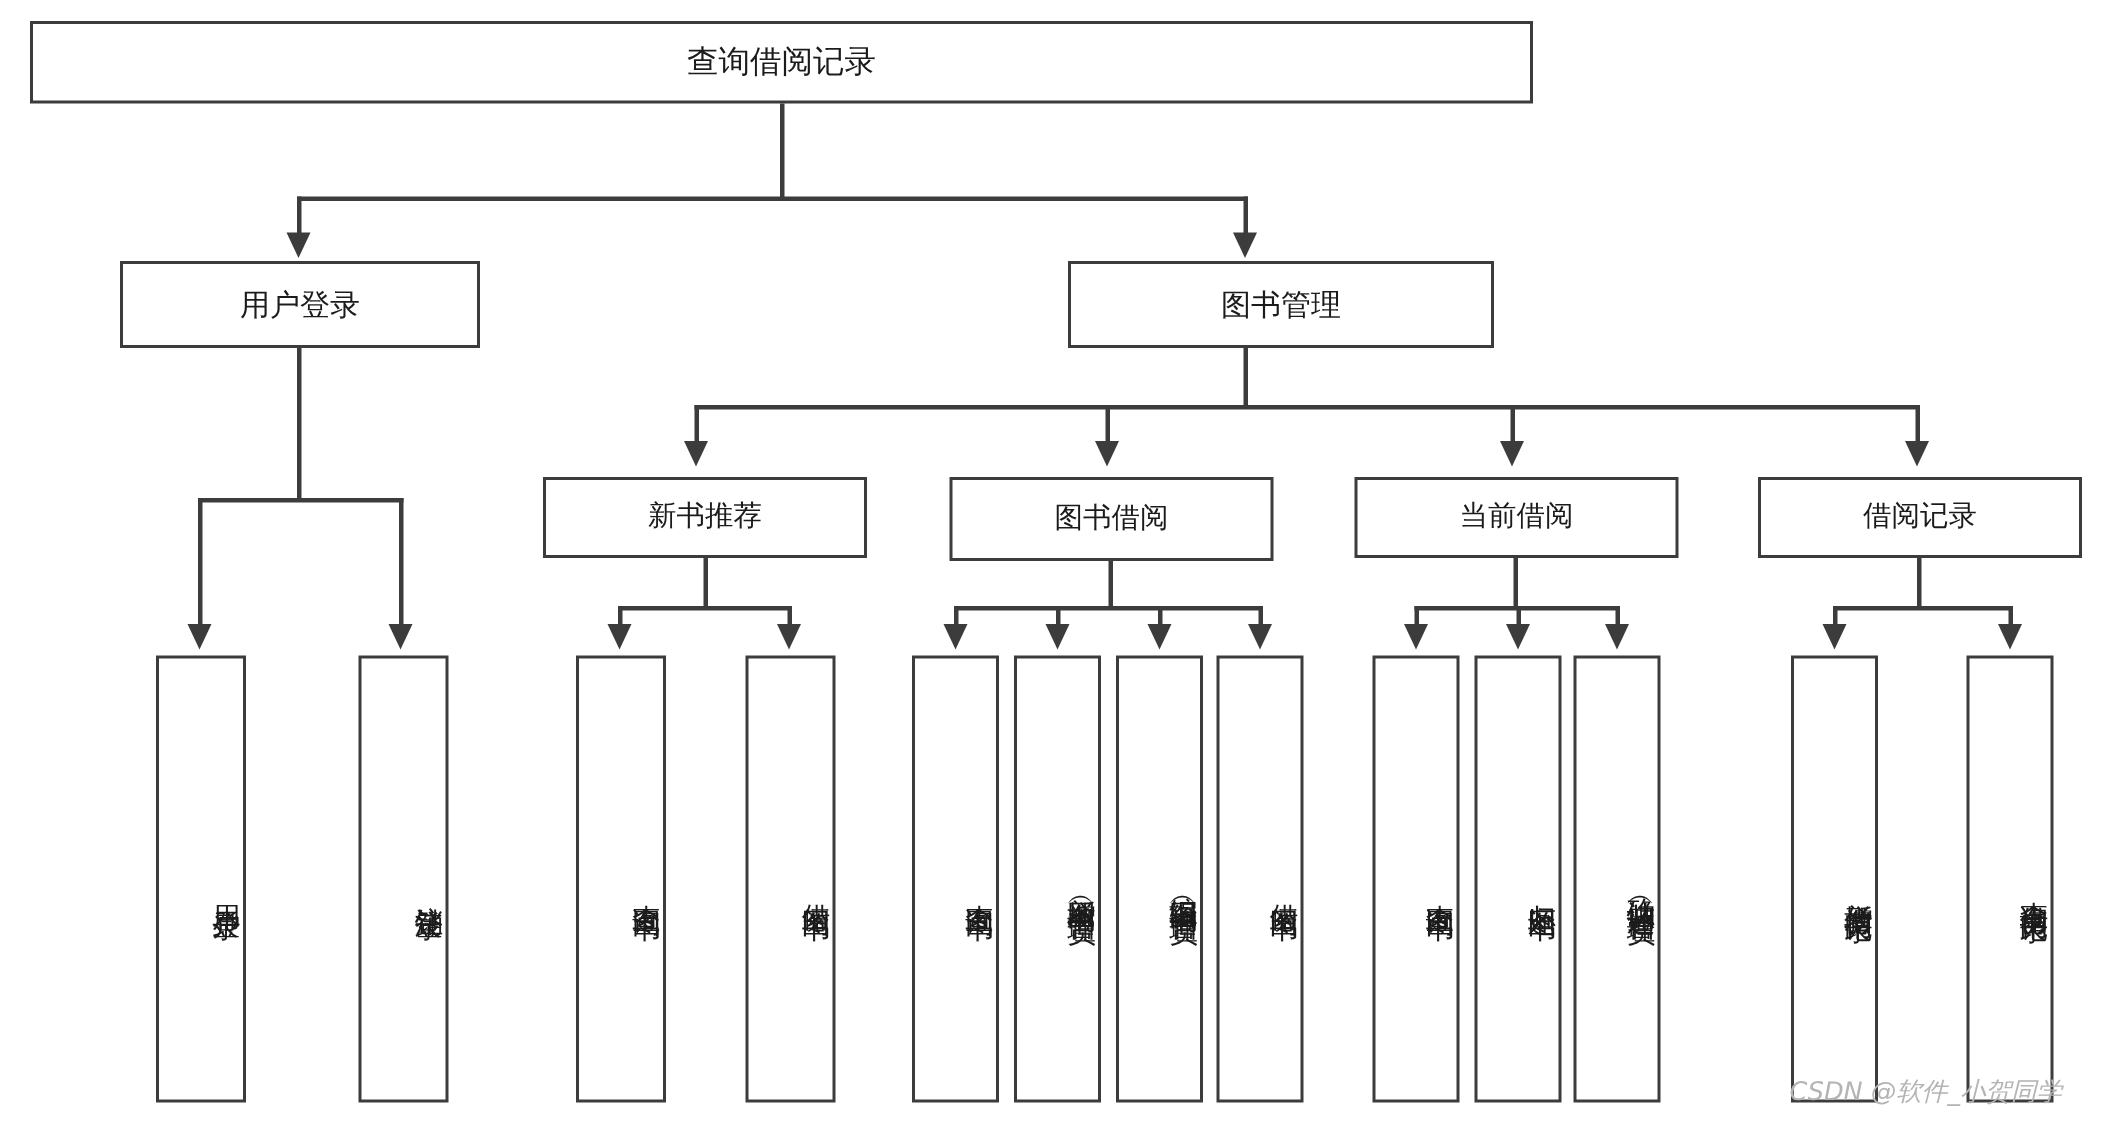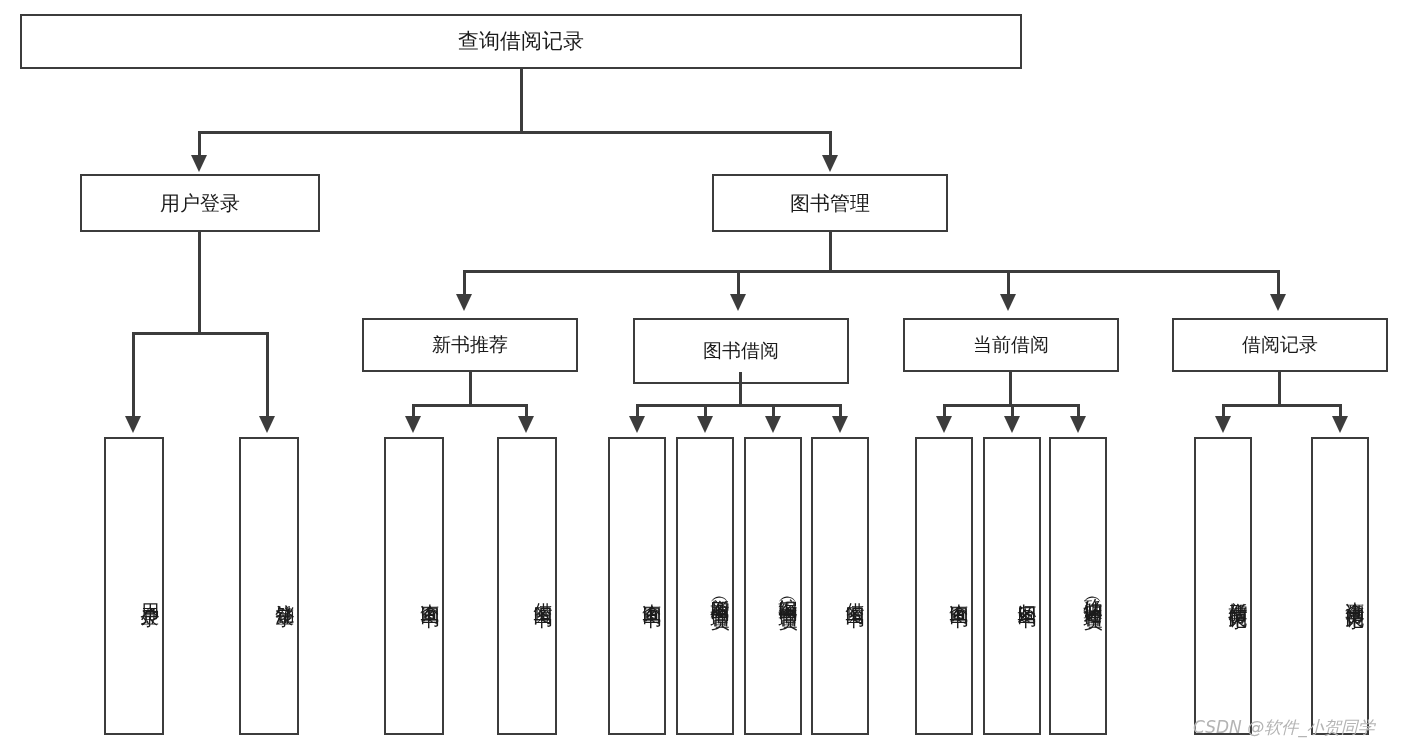--- a/index.html
+++ b/index.html
@@ -79,42 +79,42 @@
   <div class="vline" style="left:520px;top:69px;height:64px;"></div>
 
   <div class="hline" style="left:198px;top:131px;width:634px;"></div>
 
   <div class="vline" style="left:198px;top:131px;height:26px;"></div>
   <div class="vline" style="left:829px;top:131px;height:26px;"></div>
   <div class="arrow" style="left:191px;top:155px;"></div>
   <div class="arrow" style="left:822px;top:155px;"></div>
 
   <div class="node level2" style="left:80px;top:174px;width:240px;height:58px;">用户登录</div>
-  <div class="node level2" style="left:712px;top:174px;width:236px;height:58px;">图书管理</div>
+  <div class="node level2" style="left:712px;top:174px;width:284px;height:58px;">图书管理</div>
 
   <div class="vline" style="left:198px;top:232px;height:102px;"></div>
   <div class="hline" style="left:132px;top:332px;width:137px;"></div>
   <div class="vline" style="left:132px;top:332px;height:86px;"></div>
   <div class="vline" style="left:266px;top:332px;height:86px;"></div>
   <div class="arrow" style="left:125px;top:416px;"></div>
   <div class="arrow" style="left:259px;top:416px;"></div>
 
   <div class="vline" style="left:829px;top:232px;height:40px;"></div>
   <div class="hline" style="left:463px;top:270px;width:817px;"></div>
   <div class="vline" style="left:463px;top:270px;height:26px;"></div>
   <div class="vline" style="left:737px;top:270px;height:26px;"></div>
   <div class="vline" style="left:1007px;top:270px;height:26px;"></div>
   <div class="vline" style="left:1277px;top:270px;height:26px;"></div>
   <div class="arrow" style="left:456px;top:294px;"></div>
   <div class="arrow" style="left:730px;top:294px;"></div>
   <div class="arrow" style="left:1000px;top:294px;"></div>
   <div class="arrow" style="left:1270px;top:294px;"></div>
 
   <div class="node level3" style="left:362px;top:318px;width:216px;height:54px;">新书推荐</div>
-  <div class="node level3" style="left:633px;top:318px;width:216px;height:66px;">图书借阅</div>
+  <div class="node level3" style="left:633px;top:318px;width:216px;height:56px;">图书借阅</div>
   <div class="node level3" style="left:903px;top:318px;width:216px;height:54px;">当前借阅</div>
   <div class="node level3" style="left:1172px;top:318px;width:216px;height:54px;">借阅记录</div>
 
   <div class="vline" style="left:469px;top:372px;height:34px;"></div>
   <div class="hline" style="left:412px;top:404px;width:116px;"></div>
   <div class="vline" style="left:412px;top:404px;height:14px;"></div>
   <div class="vline" style="left:525px;top:404px;height:14px;"></div>
   <div class="arrow" style="left:405px;top:416px;"></div>
   <div class="arrow" style="left:518px;top:416px;"></div>
 

